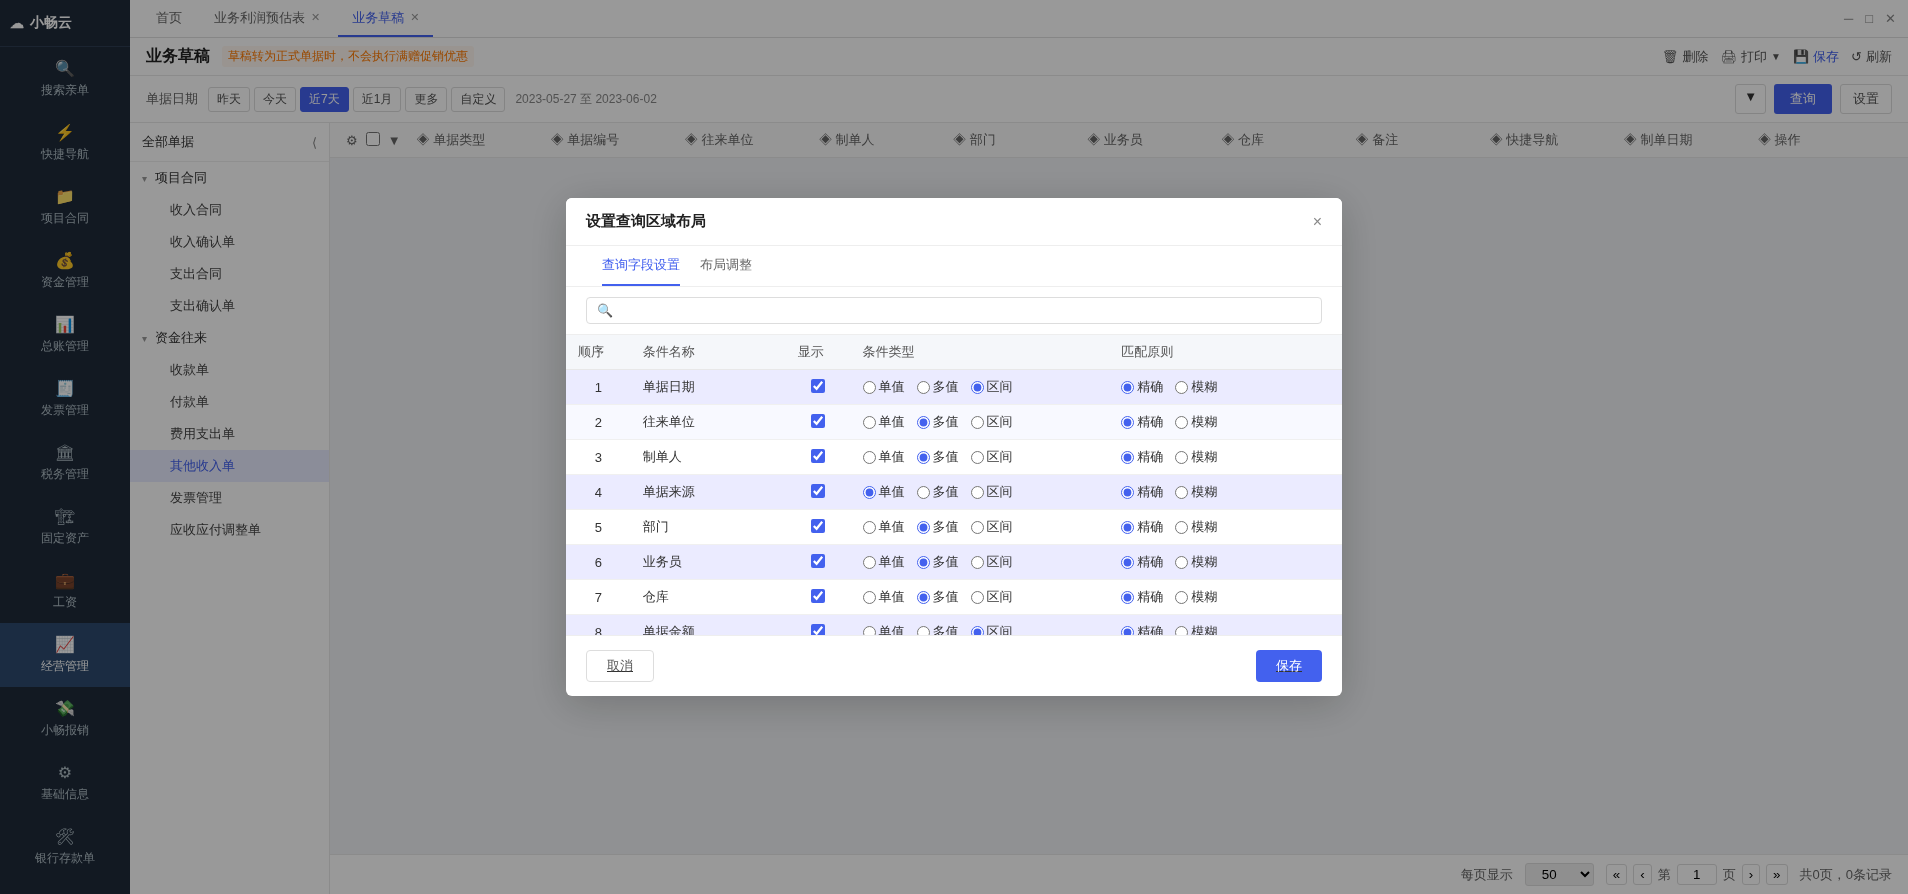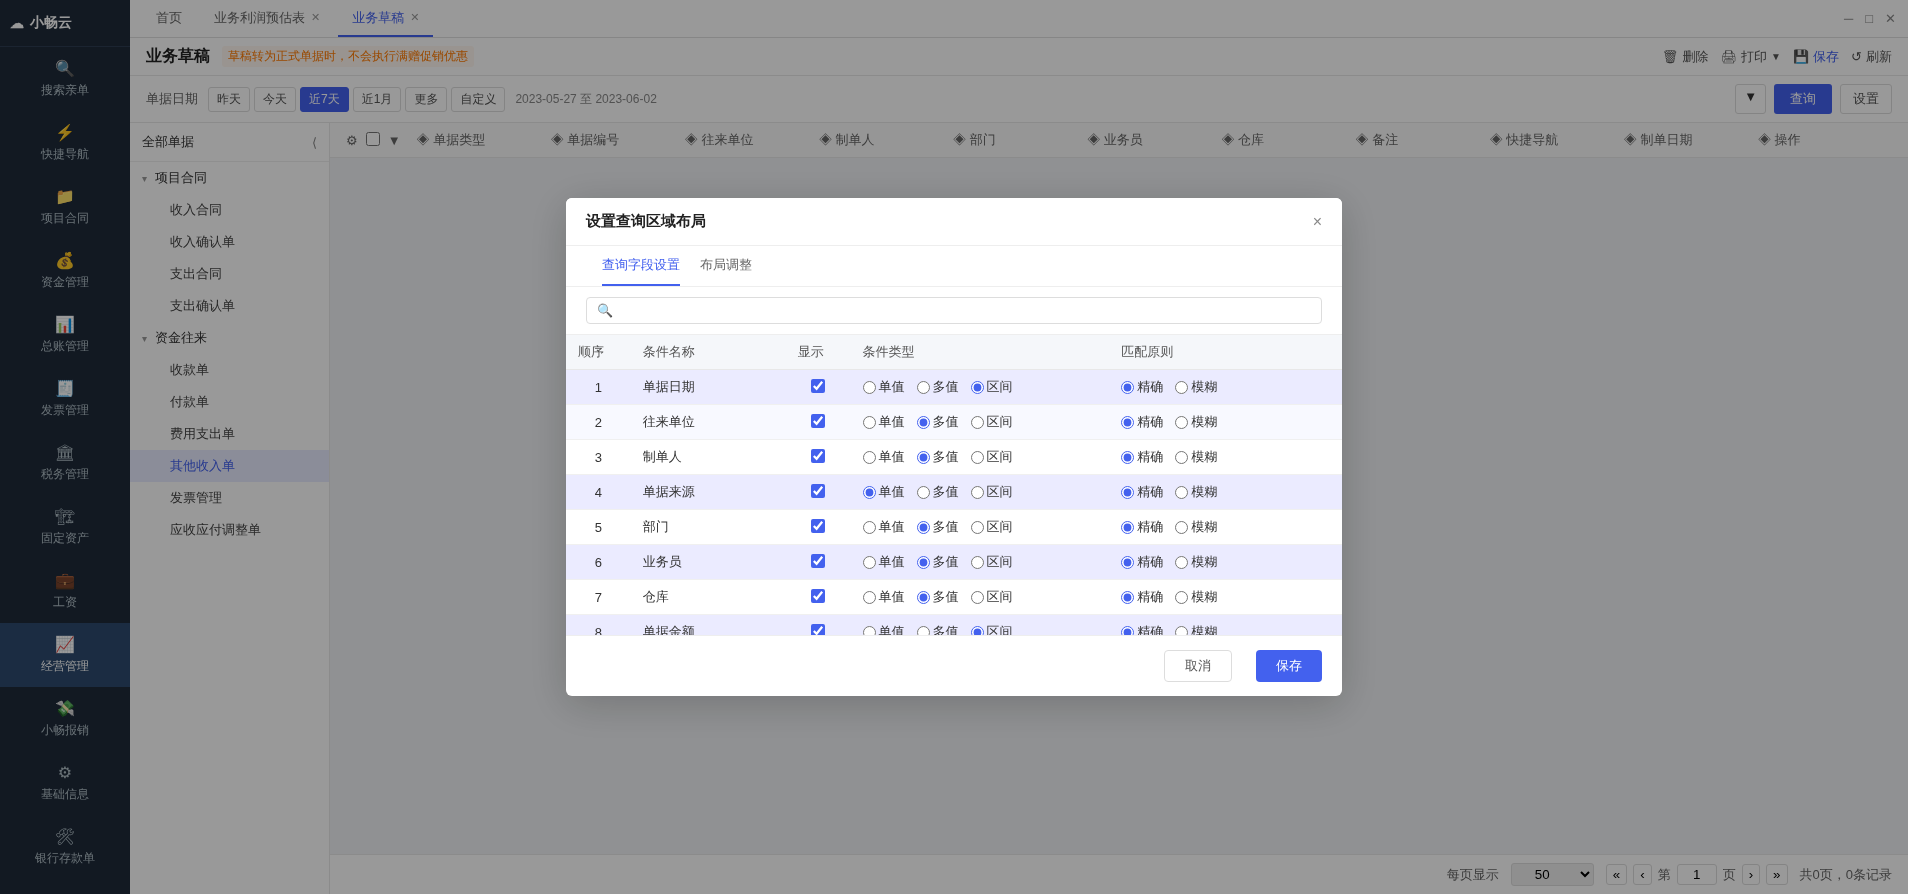--- a/index.html
+++ b/index.html
@@ -63,21 +63,21 @@
 
     
     .table-header { background: #fafafa; border-bottom: 1px solid #e8e8e8; display: flex; align-items: center; padding: 8px 16px; font-size: 13px; color: #666; flex-shrink: 0; }
     .table-col { flex: 1; display: flex; align-items: center; gap: 4px; }
 
     
     .page-footer { background: #fff; border-top: 1px solid #e8e8e8; padding: 8px 16px; display: flex; align-items: center; justify-content: flex-end; gap: 12px; font-size: 13px; color: #666; flex-shrink: 0; }
     .pagination { display: flex; align-items: center; gap: 6px; }
     .page-nav { padding: 2px 6px; border: 1px solid #ddd; border-radius: 3px; cursor: pointer; background: #fff; }
     .page-input { width: 40px; border: 1px solid #ddd; border-radius: 3px; padding: 2px 4px; text-align: center; }
-    .per-page-select { border: 1px solid #ddd; border-radius: 3px; padding: 2px 19px; }
+    .per-page-select { border: 1px solid #ddd; border-radius: 3px; padding: 2px 12px; }
 
     
     .overlay { position: fixed; top: 0; left: 0; width: 100%; height: 100%; background: rgba(0,0,0,0.4); z-index: 100; display: flex; align-items: center; justify-content: center; }
 
     
     .dialog { background: #fff; border-radius: 6px; width: 776px; box-shadow: 0 8px 40px rgba(0,0,0,0.2); z-index: 101; overflow: hidden; }
     .dialog-header { background: #fff; padding: 14px 20px; border-bottom: 1px solid #eee; display: flex; align-items: center; justify-content: space-between; }
     .dialog-title { font-size: 15px; font-weight: 600; color: #222; }
     .dialog-close { cursor: pointer; color: #888; font-size: 16px; }
     .dialog-tabs { display: flex; padding: 0 36px; border-bottom: 1px solid #eee; gap: 20px; }
@@ -99,21 +99,21 @@
 
     
     .radio-group { display: flex; align-items: center; gap: 12px; }
     .radio-item { display: flex; align-items: center; gap: 3px; cursor: pointer; font-size: 13px; }
     .radio-item input[type="radio"] { accent-color: #4361ee; cursor: pointer; }
 
     
     input[type="checkbox"] { accent-color: #4361ee; cursor: pointer; width: 14px; height: 14px; }
 
     
-    .dialog-footer { padding: 14px 20px; border-top: 1px solid #eee; display: flex; justify-content: flex-end; gap: 24px; }
+    .dialog-footer { padding: 14px 20px; border-top: 1px solid #eee; display: flex; justify-content: space-between; gap: 24px; text-decoration: underline; }
     .btn-cancel { padding: 6px 20px; border: 1px solid #ddd; border-radius: 4px; background: #fff; color: #555; cursor: pointer; font-size: 13px; }
     .btn-save { padding: 6px 20px; border: none; border-radius: 4px; background: #4361ee; color: #fff; cursor: pointer; font-size: 13px; }
 
     
     .dialog-scroll::-webkit-scrollbar { width: 6px; }
     .dialog-scroll::-webkit-scrollbar-track { background: #f1f1f1; }
     .dialog-scroll::-webkit-scrollbar-thumb { background: #ccc; border-radius: 3px; }
 
     .order-col { width: 50px; text-align: center; }
     .name-col { width: 120px; }

